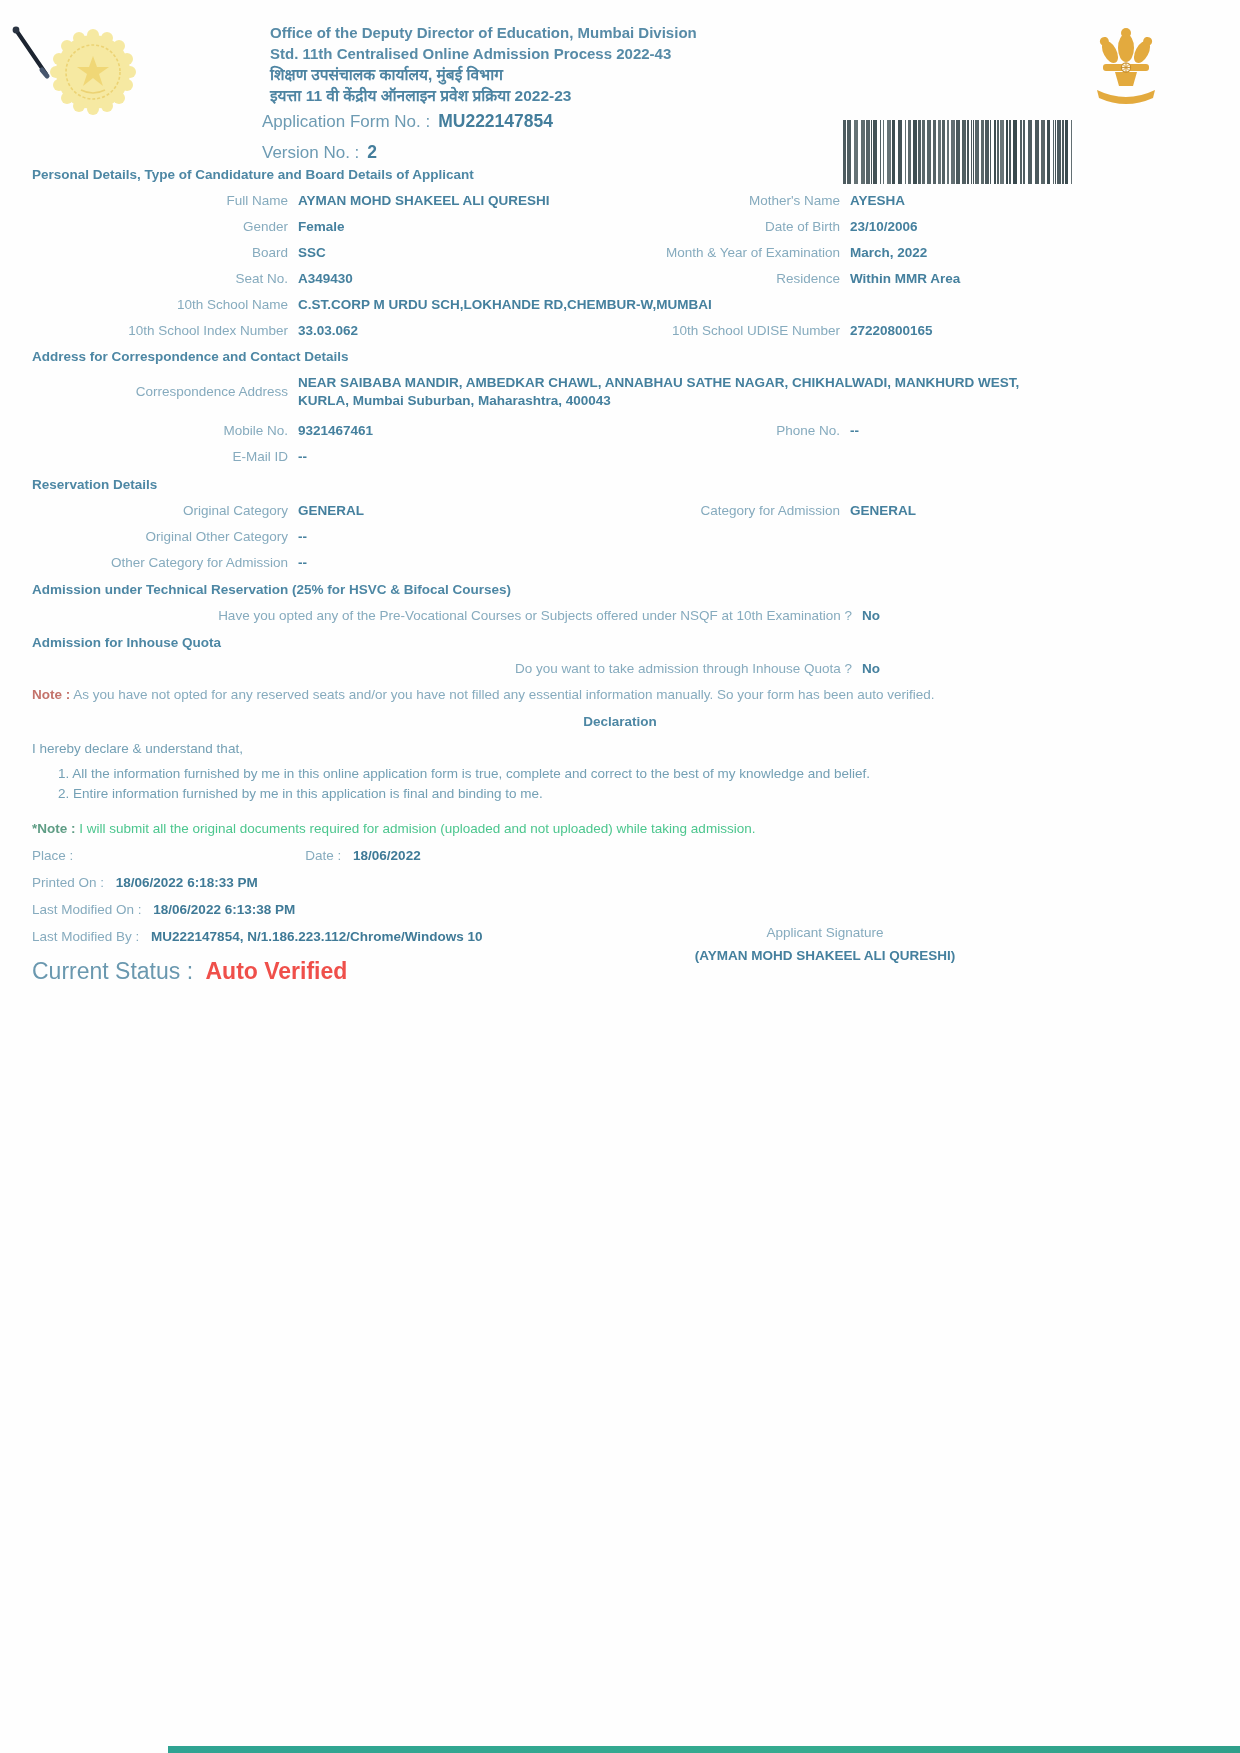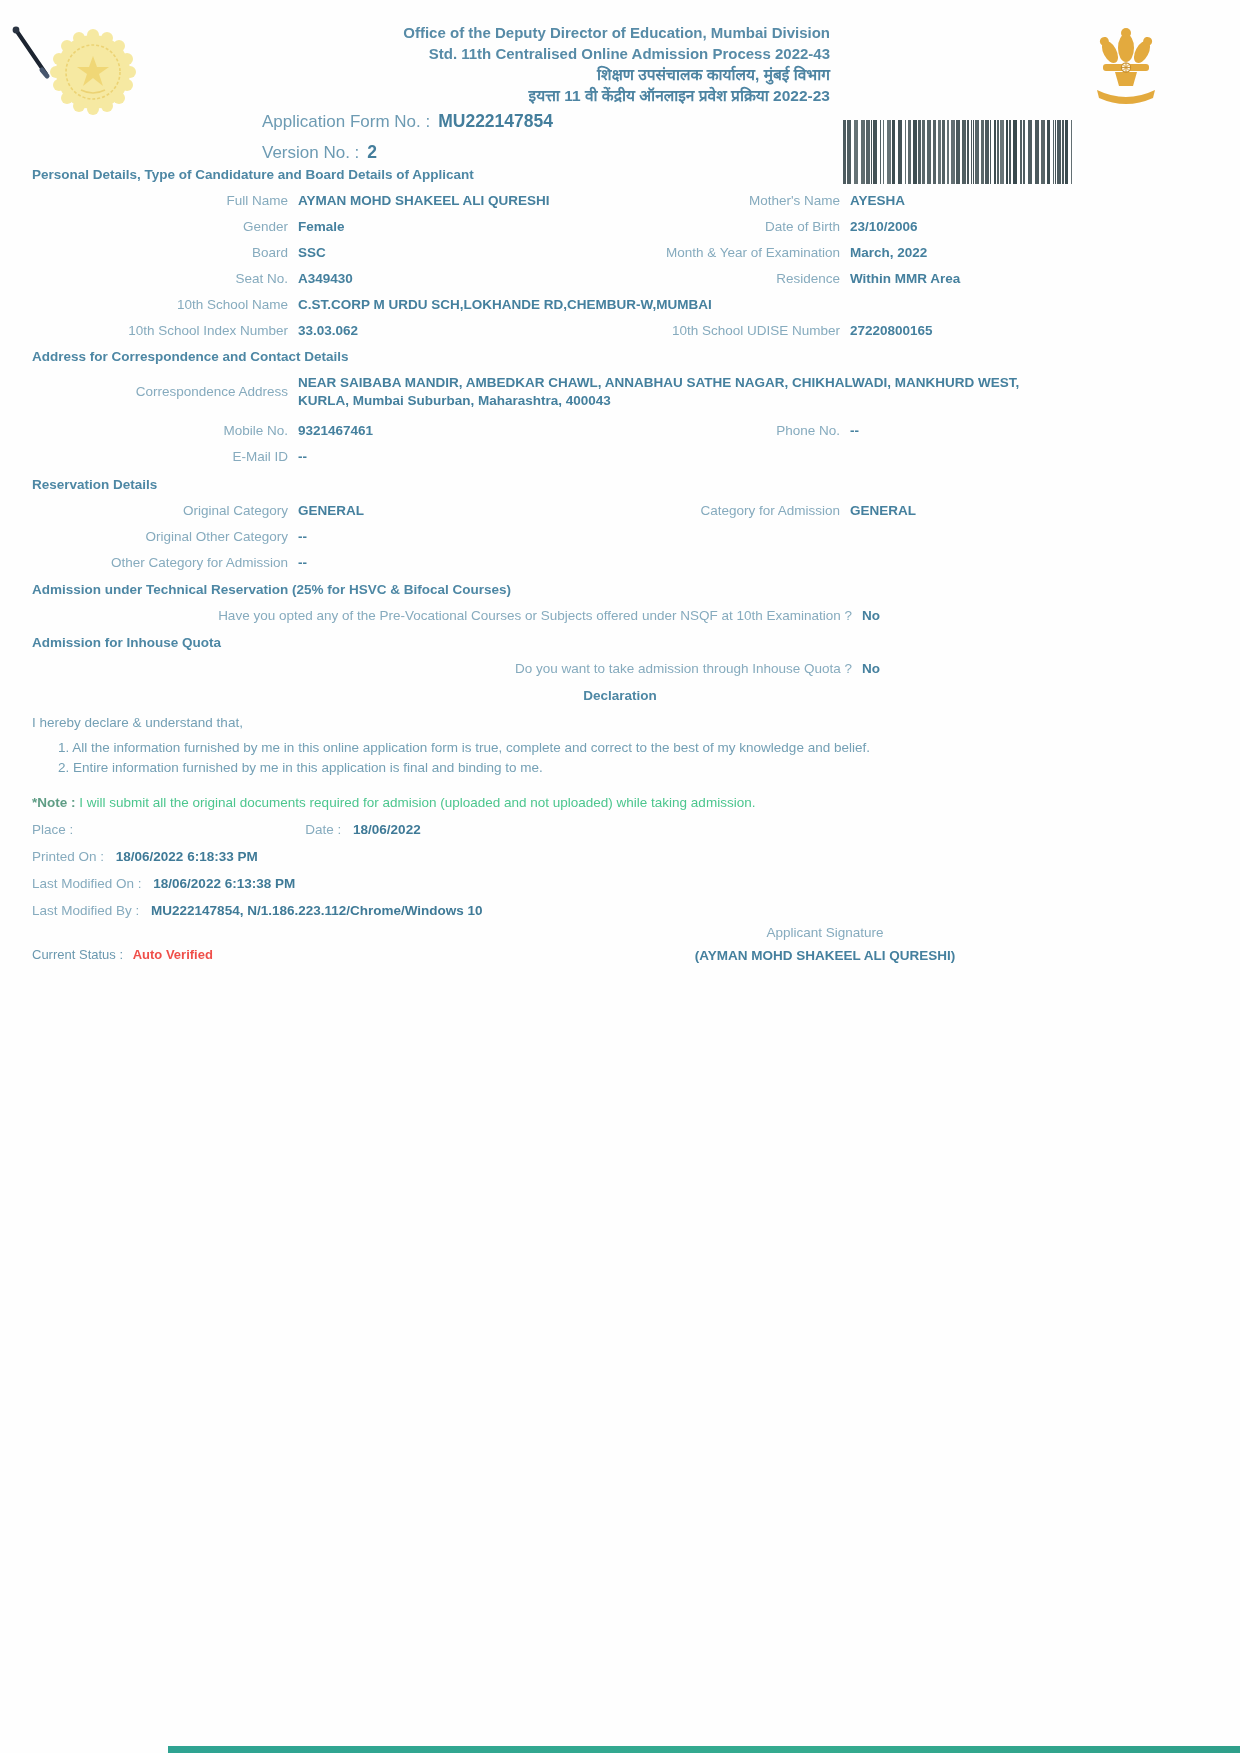--- a/index.html
+++ b/index.html
@@ -16,21 +16,21 @@
   *{margin:0;padding:0;box-sizing:border-box;}
   html,body{background:#e8e8e8;}
   body{font-family:"Liberation Sans","DejaVu Sans",sans-serif;}
   .page{position:relative;width:1240px;height:1753px;background:#fefefe;margin:0 auto;overflow:hidden;}
 
   
   .pen-svg{position:absolute;left:4px;top:18px;}
   .seal-svg{position:absolute;left:48px;top:26px;}
 
   
-  .doc-header{position:absolute;left:270px;top:22px;width:560px;text-align:right;color:var(--c-head);}
+  .doc-header{position:absolute;left:270px;top:22px;width:560px;text-align:left;color:var(--c-head);}
   .doc-header .hl{font-weight:700;font-size:15px;line-height:21px;}
   .doc-header .hl-dev{font-weight:700;font-size:15.5px;line-height:21px;color:#4d84a2;}
 
   
   .emblem-svg{position:absolute;left:1093px;top:26px;}
   .barcode{position:absolute;left:843px;top:120px;width:233px;height:64px;background:#fff;}
   .barcode i{position:absolute;top:0;bottom:0;background:#37474b;}
 
   
   .appno-block{position:absolute;left:262px;top:110px;width:520px;}
@@ -66,21 +66,21 @@
   .dec-item{color:var(--c-dec);line-height:20px;width:1128px;margin-left:26px;padding-left:12px;text-indent:-12px;}
   .green-note{margin-top:16px;line-height:18px;}
   .green-lab{color:var(--c-greenlab);font-weight:700;}
   .green-txt{color:var(--c-green);}
 
   .place-row{display:flex;margin-top:9px;line-height:18px;}
   .plab{color:var(--c-label);}
   .date-part{margin-left:232px;}
   .fval{color:#3f7a97;font-weight:700;margin-left:8px;}
   .meta-line{margin-top:9px;line-height:18px;}
-  .status-line{margin-top:24px;font-size:13px;line-height:22px;}
+  .status-line{margin-top:14px;font-size:23px;line-height:22px;}
   .status-lab{color:#6a98af;}
   .status-val{color:var(--c-red);font-weight:700;margin-left:6px;}
 
   .sign-block{position:absolute;left:628px;top:758px;width:330px;text-align:center;}
   .sign-lab{color:var(--c-label);line-height:18px;}
   .sign-name{color:var(--c-value);font-weight:700;line-height:20px;margin-top:4px;}
 
   .bottom-strip{position:absolute;left:168px;right:0;bottom:0;height:7px;
     background:linear-gradient(90deg,#2fa392,#35ab8f 60%,#2f9f8a);}
 </style>
@@ -335,20 +335,24 @@
       <span class="q">Have you opted any of the Pre-Vocational Courses or Subjects offered under NSQF at 10th Examination ?</span>
       <span class="qa">No</span>
     </div>
 
     <div class="sec-title mt9">Admission for Inhouse Quota</div>
     <div class="qrow">
       <span class="q">Do you want to take admission through Inhouse Quota ?</span>
       <span class="qa">No</span>
     </div>
 
+    <div class="note-line">
+      <span class="note-lab">Note :</span>
+      <span class="note-txt">As you have not opted for any reserved seats and/or you have not filled any essential information manually. So your form has been auto verified.</span>
+    </div>
 
     <div class="dec-title">Declaration</div>
     <div class="dec-intro">I hereby declare &amp; understand that,</div>
     <div class="dec-item">1. All the information furnished by me in this online application form is true, complete and correct to the best of my knowledge and belief.</div>
     <div class="dec-item">2. Entire information furnished by me in this application is final and binding to me.</div>
 
     <div class="green-note">
       <span class="green-lab">*Note :</span>
       <span class="green-txt">I will submit all the original documents required for admision (uploaded and not uploaded) while taking admission.</span>
     </div>

